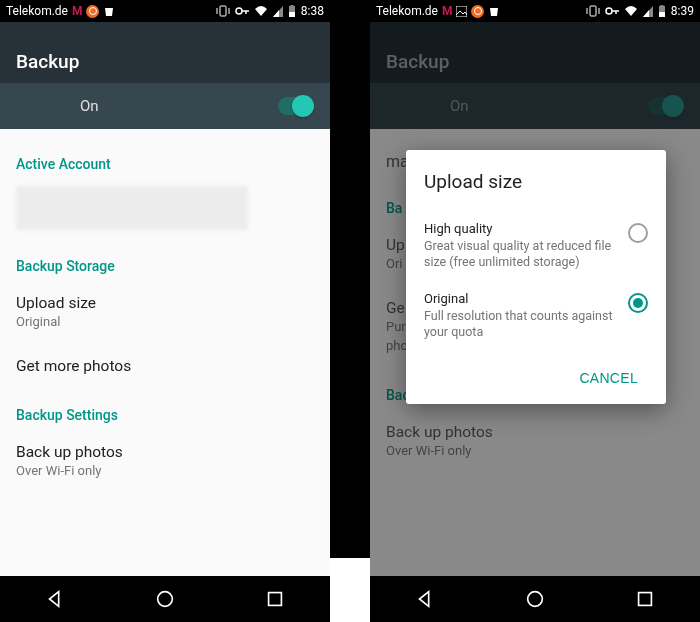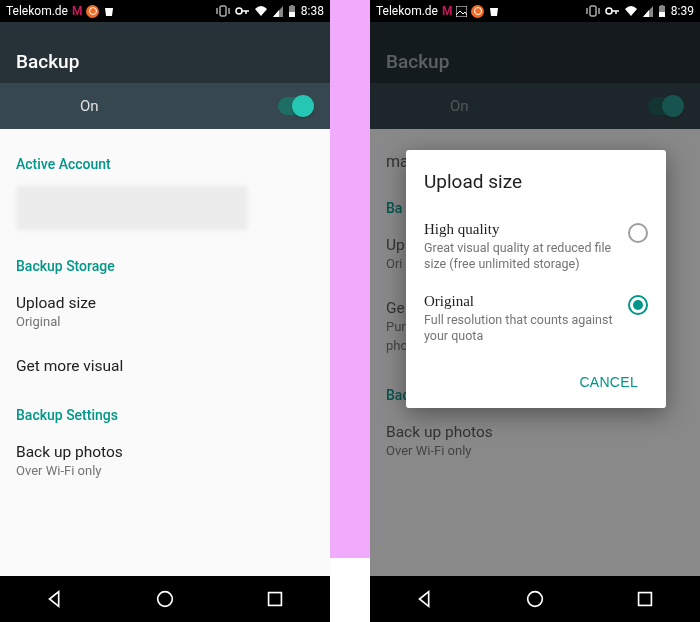--- a/index.html
+++ b/index.html
@@ -1,17 +1,17 @@
 <!DOCTYPE html>
 <html><head>
 <meta charset="utf-8">
 <style>
   * { box-sizing: border-box; margin: 0; padding: 0; }
   body { font-family: Roboto, Arial, sans-serif; background: #fff; width: 700px; height: 622px; overflow: hidden; }
-  .container { display: flex; width: 700px; height: 558px; position: relative; background:#f0abfc;gap:40px;}
+  .container { display: flex; width: 700px; height: 558px; position: relative; background:#000000;gap:40px;}
   .phone { width: 350px; height: 622px; position: relative; background: #fafafa; overflow:hidden;}
   .phone.right { background:#fafafa; }
   .status-bar { height: 22px; background: #000; color: #fff; display: flex; align-items: center; font-size: 12px; padding: 0 6px; justify-content: space-between; }
   .status-left { display: flex; align-items: center; gap: 4px; }
   .status-right { display: flex; align-items: center; gap: 5px; }
   .status-right svg, .status-left svg { fill: #fff; }
   .clock-ic { width:13px; height:13px; background:#f36a24; border-radius:50%; display:flex; align-items:center; justify-content:center;}
   .clock-ic::after{content:"";width:6px;height:6px;border:1.5px solid #fff;border-radius:50%;display:block;}
   .appbar { background: #283237; color: #fff; }
   .appbar-title { font-size: 19px; font-weight: 500; padding: 28px 16px 10px; background:#263238;}
@@ -26,21 +26,21 @@
   .item-sub { font-size: 13px; color: #757575; margin-top: 2px; line-height:1.3;}
   .navbar { position:absolute; bottom:0; left:0; right:0; height:46px; background:#000; display:flex; align-items:center; justify-content:space-around;}
   .nav-ic { width:22px; height:22px; }
   .nav-ic svg{stroke:#fff; fill:none; stroke-width:1.8;}
   
   .scrim { position:absolute; inset:0; top:22px; bottom:46px; background:rgba(0,0,0,.45);}
   .dialog { position:absolute; left:36px; right:34px; top:150px; background:#fff; border-radius:3px; box-shadow:0 6px 24px rgba(0,0,0,.4); padding: 20px 18px 10px;}
   .dialog-title { font-size:19px; color:#212121; margin-bottom:18px;}
   .opt { display:flex; align-items:flex-start; padding:10px 0; gap:10px;}
   .opt-text { flex:1;}
-  .opt-title { font-size:15px; color:#212121;font-family:Liberation Serif, serif;}
+  .opt-title { font-size:13px; color:#212121;}
   .opt-sub { font-size:12.5px; color:#757575; margin-top:2px; line-height:1.3;}
   .radio { width:20px; height:20px; border:2px solid #9e9e9e; border-radius:50%; flex-shrink:0; margin-top:2px; position:relative;}
   .radio.checked { border-color:#009688;}
   .radio.checked::after{content:"";position:absolute;inset:3px;background:#009688;border-radius:50%;}
   .dialog-actions { text-align:right; padding-top:12px;}
   .dialog-btn { color:#009688; font-size:14px; font-weight:500; letter-spacing:.3px; background:none; border:none; padding:8px 10px; cursor:pointer;}
   .dim .appbar-title, .dim .toggle-row, .dim .content{opacity:.95;}
   .right-phone-text{color:#757575;}
 </style>
 </head>
@@ -93,21 +93,21 @@
     </div>
     <div class="content">
       <div class="section-head">Active Account</div>
       <div class="blur"></div>
       <div class="section-head">Backup Storage</div>
       <div class="item">
         <div class="item-title">Upload size</div>
         <div class="item-sub">Original</div>
       </div>
       <div class="item">
-        <div class="item-title">Get more visual</div>
+        <div class="item-title">Get more photos</div>
       </div>
       <div class="section-head">Backup Settings</div>
       <div class="item">
         <div class="item-title">Back up photos</div>
         <div class="item-sub">Over Wi-Fi only</div>
       </div>
     </div>
     <div class="navbar">
       <div class="nav-ic"><svg viewBox="0 0 24 24">
             <path d="M16 4 L6 12 L16 20 Z" fill="none"></path>

